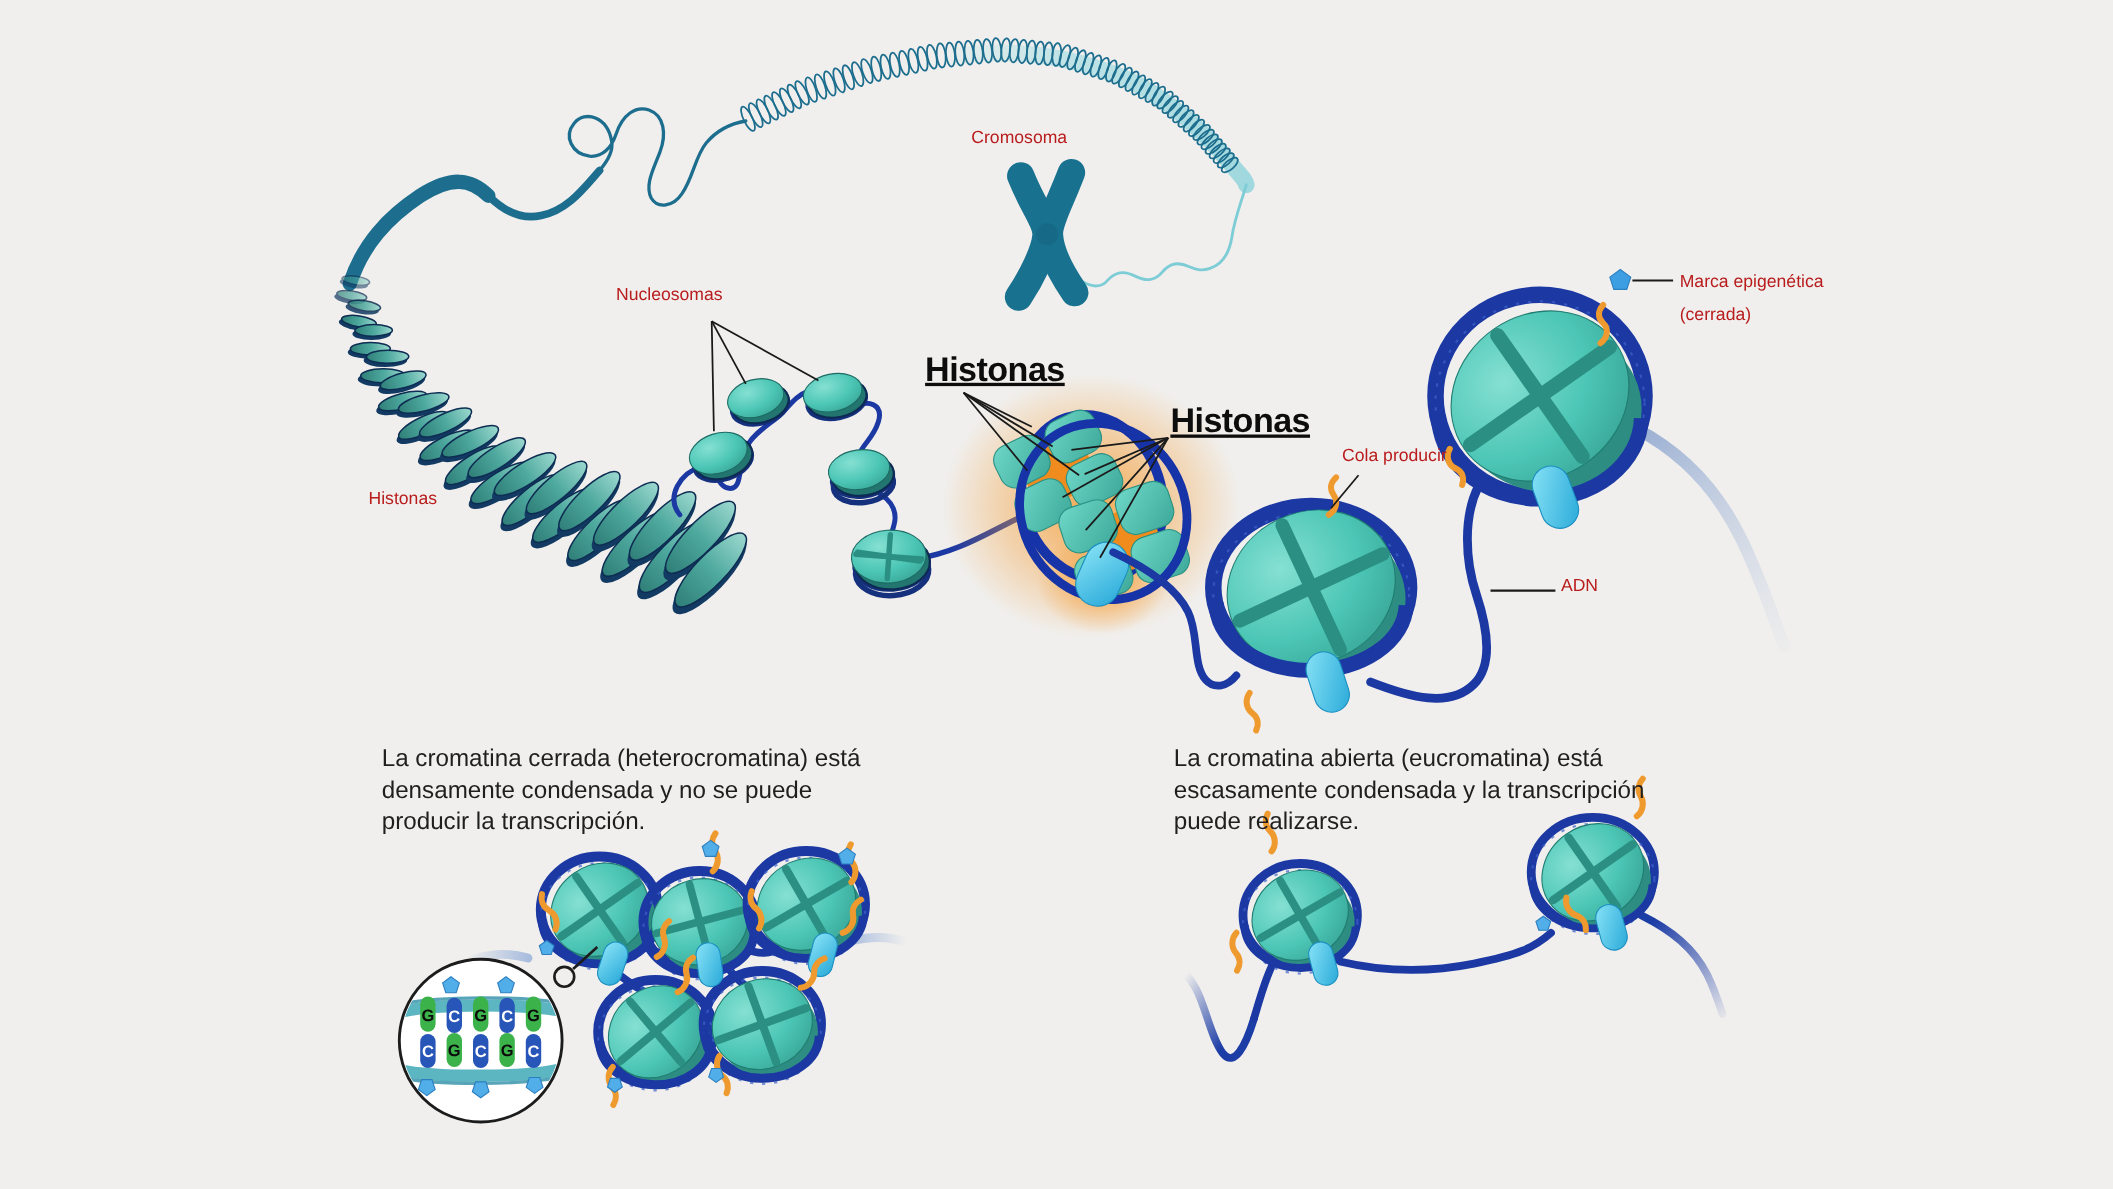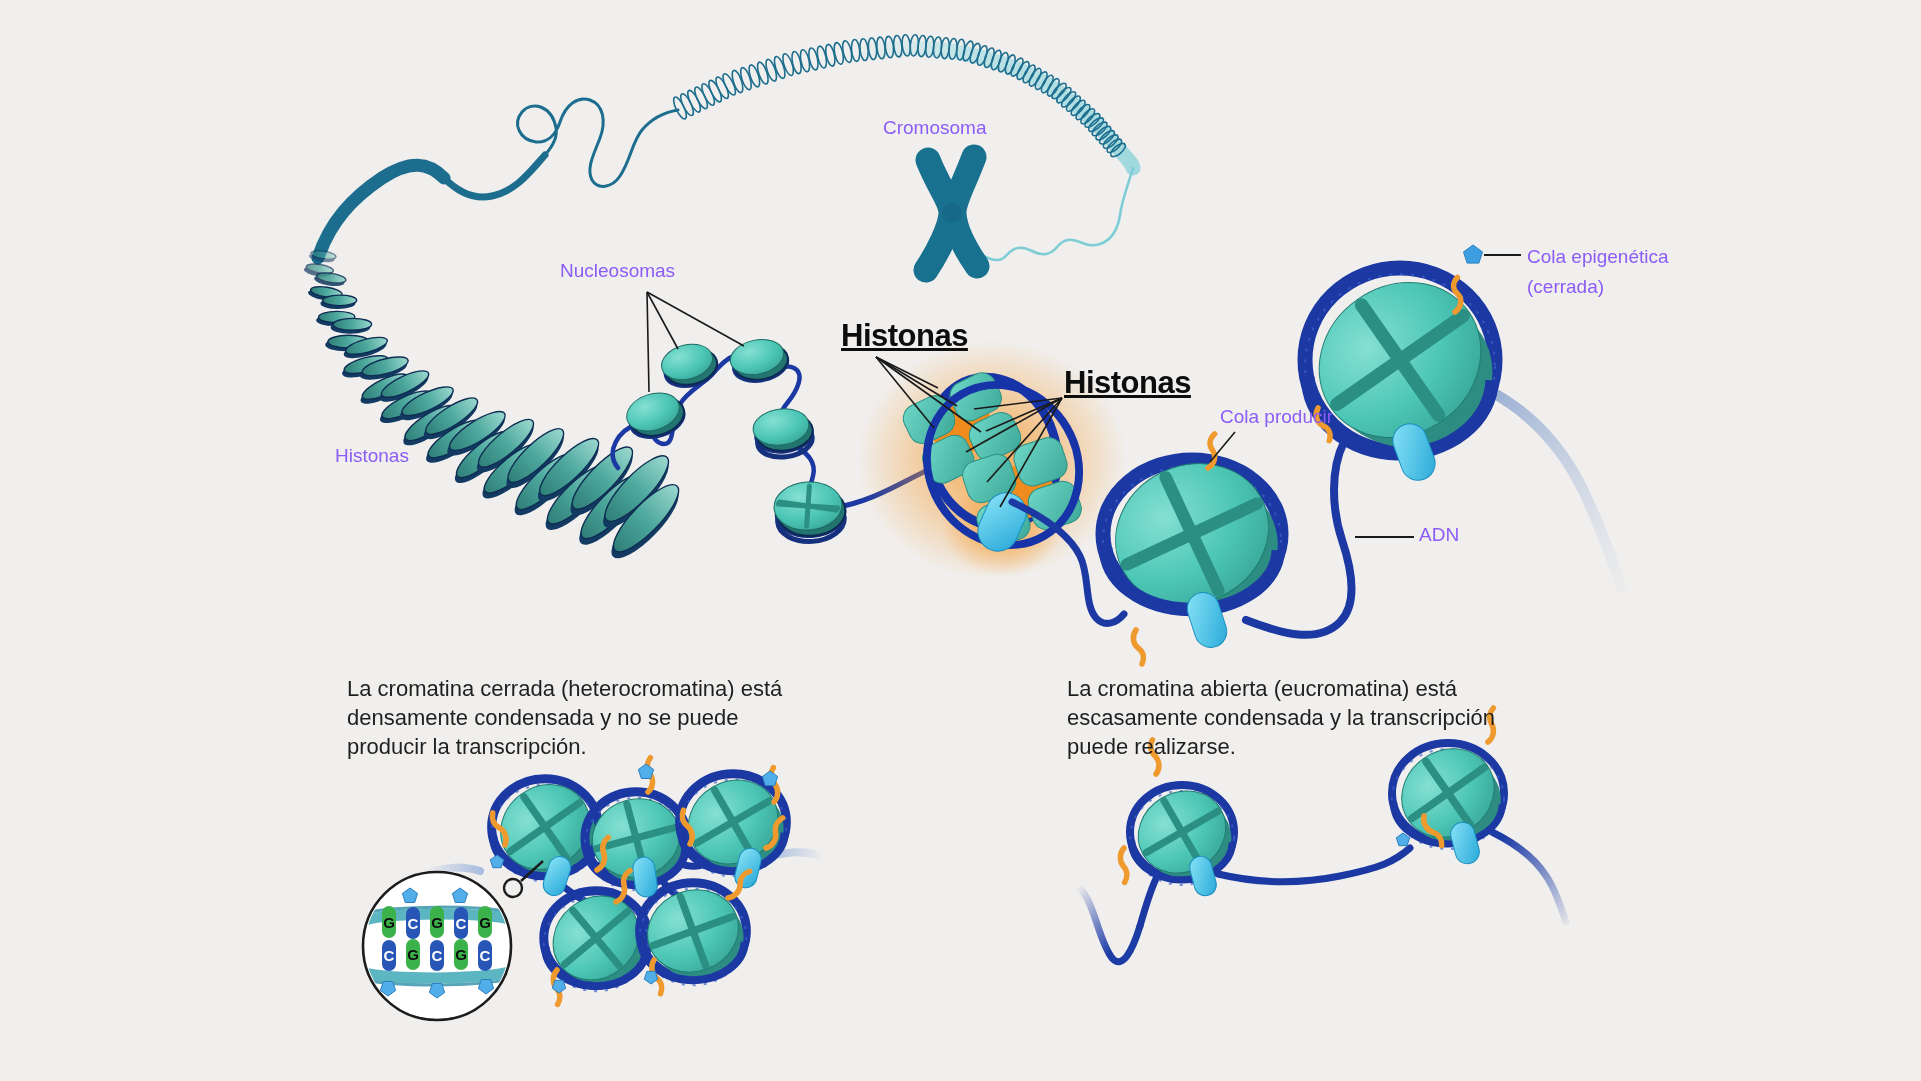--- a/index.html
+++ b/index.html
@@ -1,19 +1,19 @@
 <!DOCTYPE html>
 <html><head>
 <meta charset="utf-8">
 <style>
   html,body{margin:0;padding:0;background:#e4e4e2;}
   .stage{position:relative;width:1921px;height:1081px;background:#f0efed;overflow:hidden;
          font-family:"Liberation Sans",sans-serif;color:#1a1a1a;}
   .stage svg{position:absolute;left:0;top:0;}
-  .lbl{position:absolute;font-size:19px;color:#8b5cf6;white-space:nowrap;}
+  .lbl{position:absolute;font-size:16px;color:#b91c1c;white-space:nowrap;}
   .lbl.bold{font-size:31px;font-weight:bold;color:#0d0d0d;letter-spacing:-0.5px;text-decoration:underline;}
   .caption{position:absolute;font-size:22px;line-height:29px;color:#1f1f1f;}
   .caption div{white-space:nowrap;}
 </style>
 </head>
 <body>
 
 <div class="stage">
 
   <svg id="art" width="1921" height="1081" viewBox="0 0 1921 1081">
@@ -514,21 +514,21 @@
   </svg>
 
   <div class="lbl" style="left:883px;top:117px">Cromosoma</div>
   <div class="lbl" style="left:560px;top:260px">Nucleosomas</div>
   <div class="lbl bold" style="left:841px;top:318px">Histonas</div>
   <div class="lbl bold" style="left:1064px;top:365px">Histonas</div>
   <div class="lbl" style="left:335px;top:445px">Histonas</div>
   <div class="lbl" style="left:1220px;top:406px">Cola producir</div>
   <div class="lbl" style="left:1419px;top:524px">ADN</div>
   <div class="lbl" style="left:1527px;top:242px;line-height:30px">
-    <div>Cola epigenética</div>
+    <div>Marca epigenética</div>
     <div>(cerrada)</div>
   </div>
   <div class="caption" style="left:1067px;top:674px">
       <div>La cromatina abierta (eucromatina) está</div>
       <div>escasamente condensada y la transcripción</div>
       <div>puede realizarse.</div>
     </div>
   <div class="caption" style="left:347px;top:674px">
       <div>La cromatina cerrada (heterocromatina) está</div>
       <div>densamente condensada y no se puede</div>

